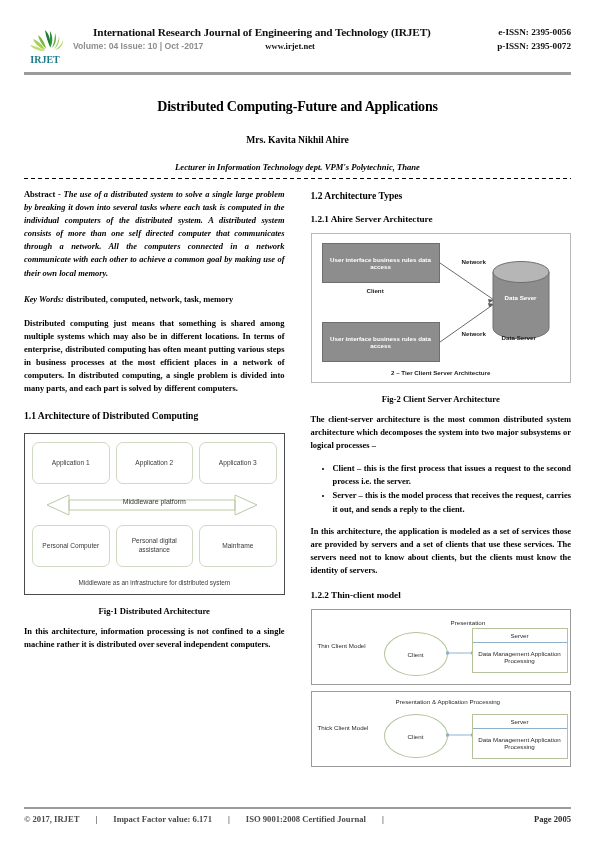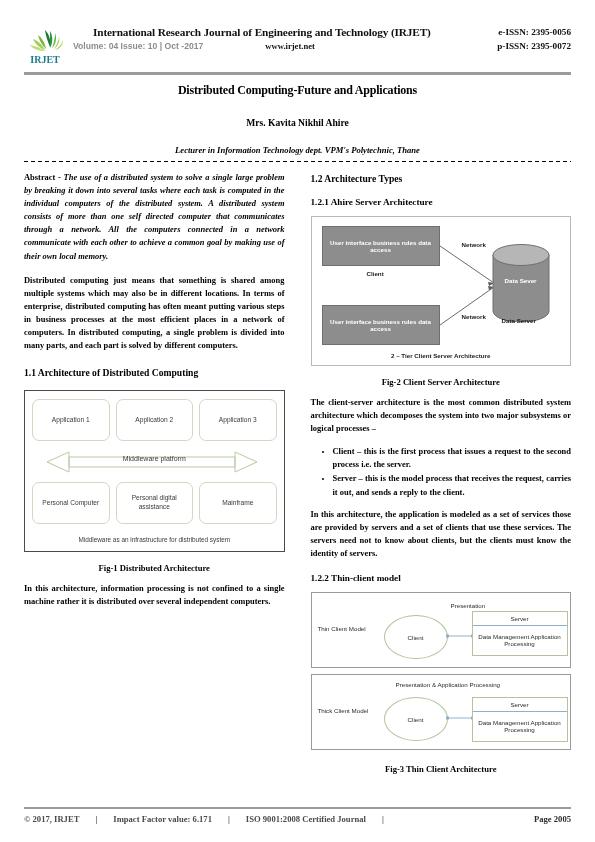--- a/index.html
+++ b/index.html
@@ -26,22 +26,22 @@
   }
   .issn-block{margin-left:auto;text-align:left;padding-left:10px;}
   .issn{font-family:"Liberation Serif",serif;font-weight:bold;font-size:9.2px;white-space:nowrap;color:#111;}
   .mast-row2{display:flex;align-items:baseline;margin-top:3px;}
   .vol{font-family:"Liberation Sans",sans-serif;font-weight:bold;font-size:8.6px;color:#8d8d8d;white-space:nowrap;}
   .site{font-family:"Liberation Serif",serif;font-weight:bold;font-size:8.6px;color:#111;margin-left:62px;white-space:nowrap;}
   .rule{height:3px;background:#9b9b9b;margin:6px 0 0 0;}
 
   
   .paper-title{
-    text-align:center;font-weight:bold;font-size:12px;
-    margin-top:8px;letter-spacing:-0.2px;
+    text-align:center;font-weight:bold;font-size:14px;
+    margin-top:24px;letter-spacing:-0.2px;
   }
   .author{
     text-align:center;font-weight:bold;font-size:9.6px;margin-top:19px;
   }
   .affil{
     text-align:center;font-weight:bold;font-style:italic;font-size:8.6px;margin-top:17px;
   }
   .dash-sep{
     margin-top:6px;height:1px;
     background:repeating-linear-gradient(to right,#000 0 4px,transparent 4px 7px);
@@ -205,20 +205,23 @@
   <div class="dash-sep"></div>
 
   <div class="cols">
 
     <div class="col">
 
       <div class="abs">
         <b class="lab">Abstract -</b><span> The use of a distributed system to solve a single large problem by breaking it down into several tasks where each task is computed in the individual computers of the distributed system. A distributed system consists of more than one self directed computer that communicates through a network. All the computers connected in a network communicate with each other to achieve a common goal by making use of their own local memory.</span>
       </div>
 
+      <div class="kw">
+        <span class="klab">Key Words:</span><span>  distributed, computed, network, task, memory</span>
+      </div>
 
       <p class="body first">Distributed computing just means that something is shared among multiple systems which may also be in different locations. In terms of enterprise, distributed computing has often meant putting various steps in business processes at the most efficient places in a network of computers. In distributed computing, a single problem is divided into many parts, and each part is solved by different computers.</p>
 
       <h2 class="sec">1.1 Architecture of Distributed Computing</h2>
 
       <div class="fig1">
         <div class="f1-row">
           <div class="f1-box">Application 1</div>
           <div class="f1-box">Application 2</div>
           <div class="f1-box">Application 3</div>
@@ -315,21 +318,20 @@
             <rect x="25" y="1.5" width="3" height="3" fill="#8fb0cc"></rect>
           </svg>
           <div class="f3-server" style="top:22px;">
             <div class="srv-hd">Server</div>
             <div class="srv-bd">Data Management Application Processing</div>
           </div>
         </div>
 
       </div>
 
-      <div class="f3-cap">Fig-3 Thin Client Architecture</div>
     </div>
   </div>
 
   <div class="footer">
     <div class="frule"></div>
     <div class="frow">
       <span class="fitem">© 2017, IRJET</span>
       <span class="fsep">|</span>
       <span class="fitem">Impact Factor value: 6.171</span>
       <span class="fsep">|</span>

